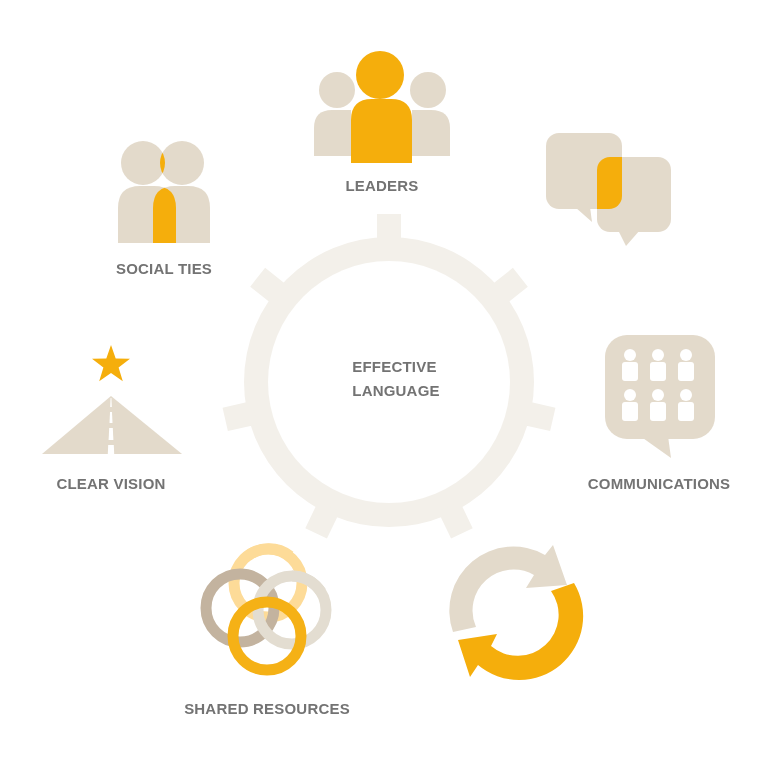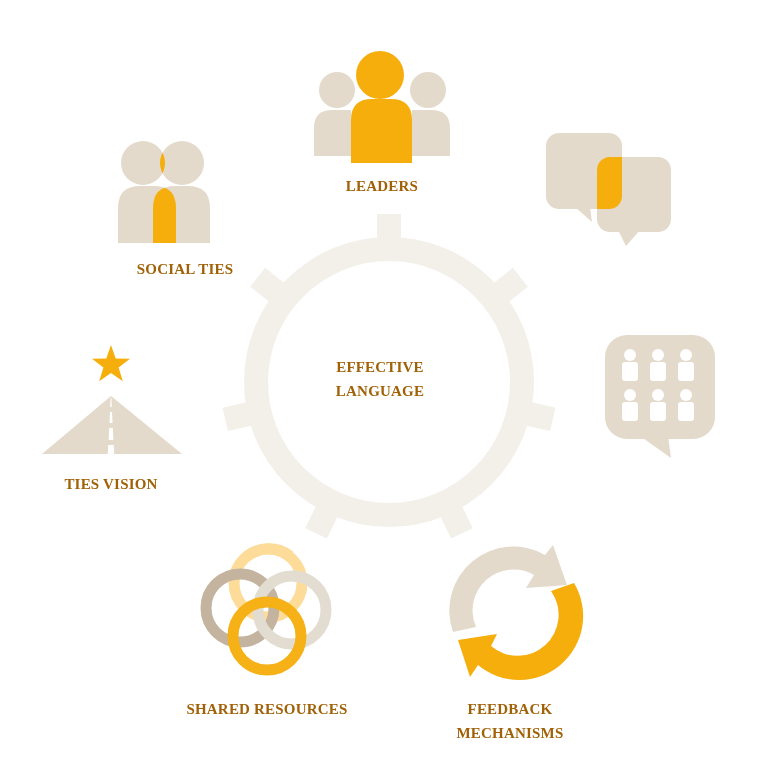--- a/index.html
+++ b/index.html
@@ -1,20 +1,20 @@
 <!DOCTYPE html>
 <html><head>
 <meta charset="utf-8">
 <style>
   html, body { margin: 0; padding: 0; background: #ffffff; }
   body { width: 768px; height: 769px; position: relative; overflow: hidden; font-family: "DejaVu Sans", "Liberation Sans", sans-serif; }
   #stage { position: absolute; left: 0; top: 0; width: 768px; height: 769px; }
   .label {
-    position: absolute; text-align: center; color: #a16207;
-    font-family: Liberation Serif, serif;
+    position: absolute; color: #737373;
+    font-family: Liberation Sans, sans-serif;
     font-weight: bold; font-size: 15px; line-height: 24px; letter-spacing: 0.2px;
     white-space: nowrap; transform: translateX(-50%);
   }
   .label span { display: block; }
 </style>
 </head>
 <body>
 
 <div id="stage">
 <svg width="768" height="769" viewBox="0 0 768 769" xmlns="http://www.w3.org/2000/svg" style="position:absolute;left:0;top:0;">
@@ -111,42 +111,39 @@
     <path d="M248 556 A34 34 0 0 1 290 556" stroke="#FDDB98"></path>
     <path d="M292 576 A34 34 0 0 1 321 592" stroke="#E3DDD1"></path>
   </g>
 
   <g>
     <path d="M453 632 A64 64 0 0 1 545 555 L553 545 L567 585 L526 588 L534 575 A41 41 0 0 0 476 627 Z" fill="#E3DACB"></path>
     <path d="M574 583 A64 64 0 0 1 478 665 L470 677 L458 640 L497 634 L491 646 A41 41 0 0 0 551 591 Z" fill="#F5AE0C"></path>
   </g>
 </svg>
 
-  <div class="label" style="left:380px; top:355px;">
+  <div class="label" style="left:396px; top:355px;">
     <span>EFFECTIVE</span>
     <span>LANGUAGE</span>
   </div>
 
   <div class="label" style="left:382px; top:174px;">
     <span>LEADERS</span>
   </div>
 
 
   <div class="label" style="left:659px; top:472px;">
+    <span>COMMUNICATIONS</span>
   </div>
 
-  <div class="label" style="left:510px; top:697px;">
-    <span>FEEDBACK</span>
-    <span>MECHANISMS</span>
-  </div>
 
   <div class="label" style="left:267px; top:697px;">
     <span>SHARED RESOURCES</span>
   </div>
 
   <div class="label" style="left:111px; top:472px;">
-    <span>TIES VISION</span>
+    <span>CLEAR VISION</span>
   </div>
 
-  <div class="label" style="left:164px; top:257px;margin-left:21px;">
+  <div class="label" style="left:164px; top:257px;">
     <span>SOCIAL TIES</span>
   </div>
 </div>
 
 </body></html>

